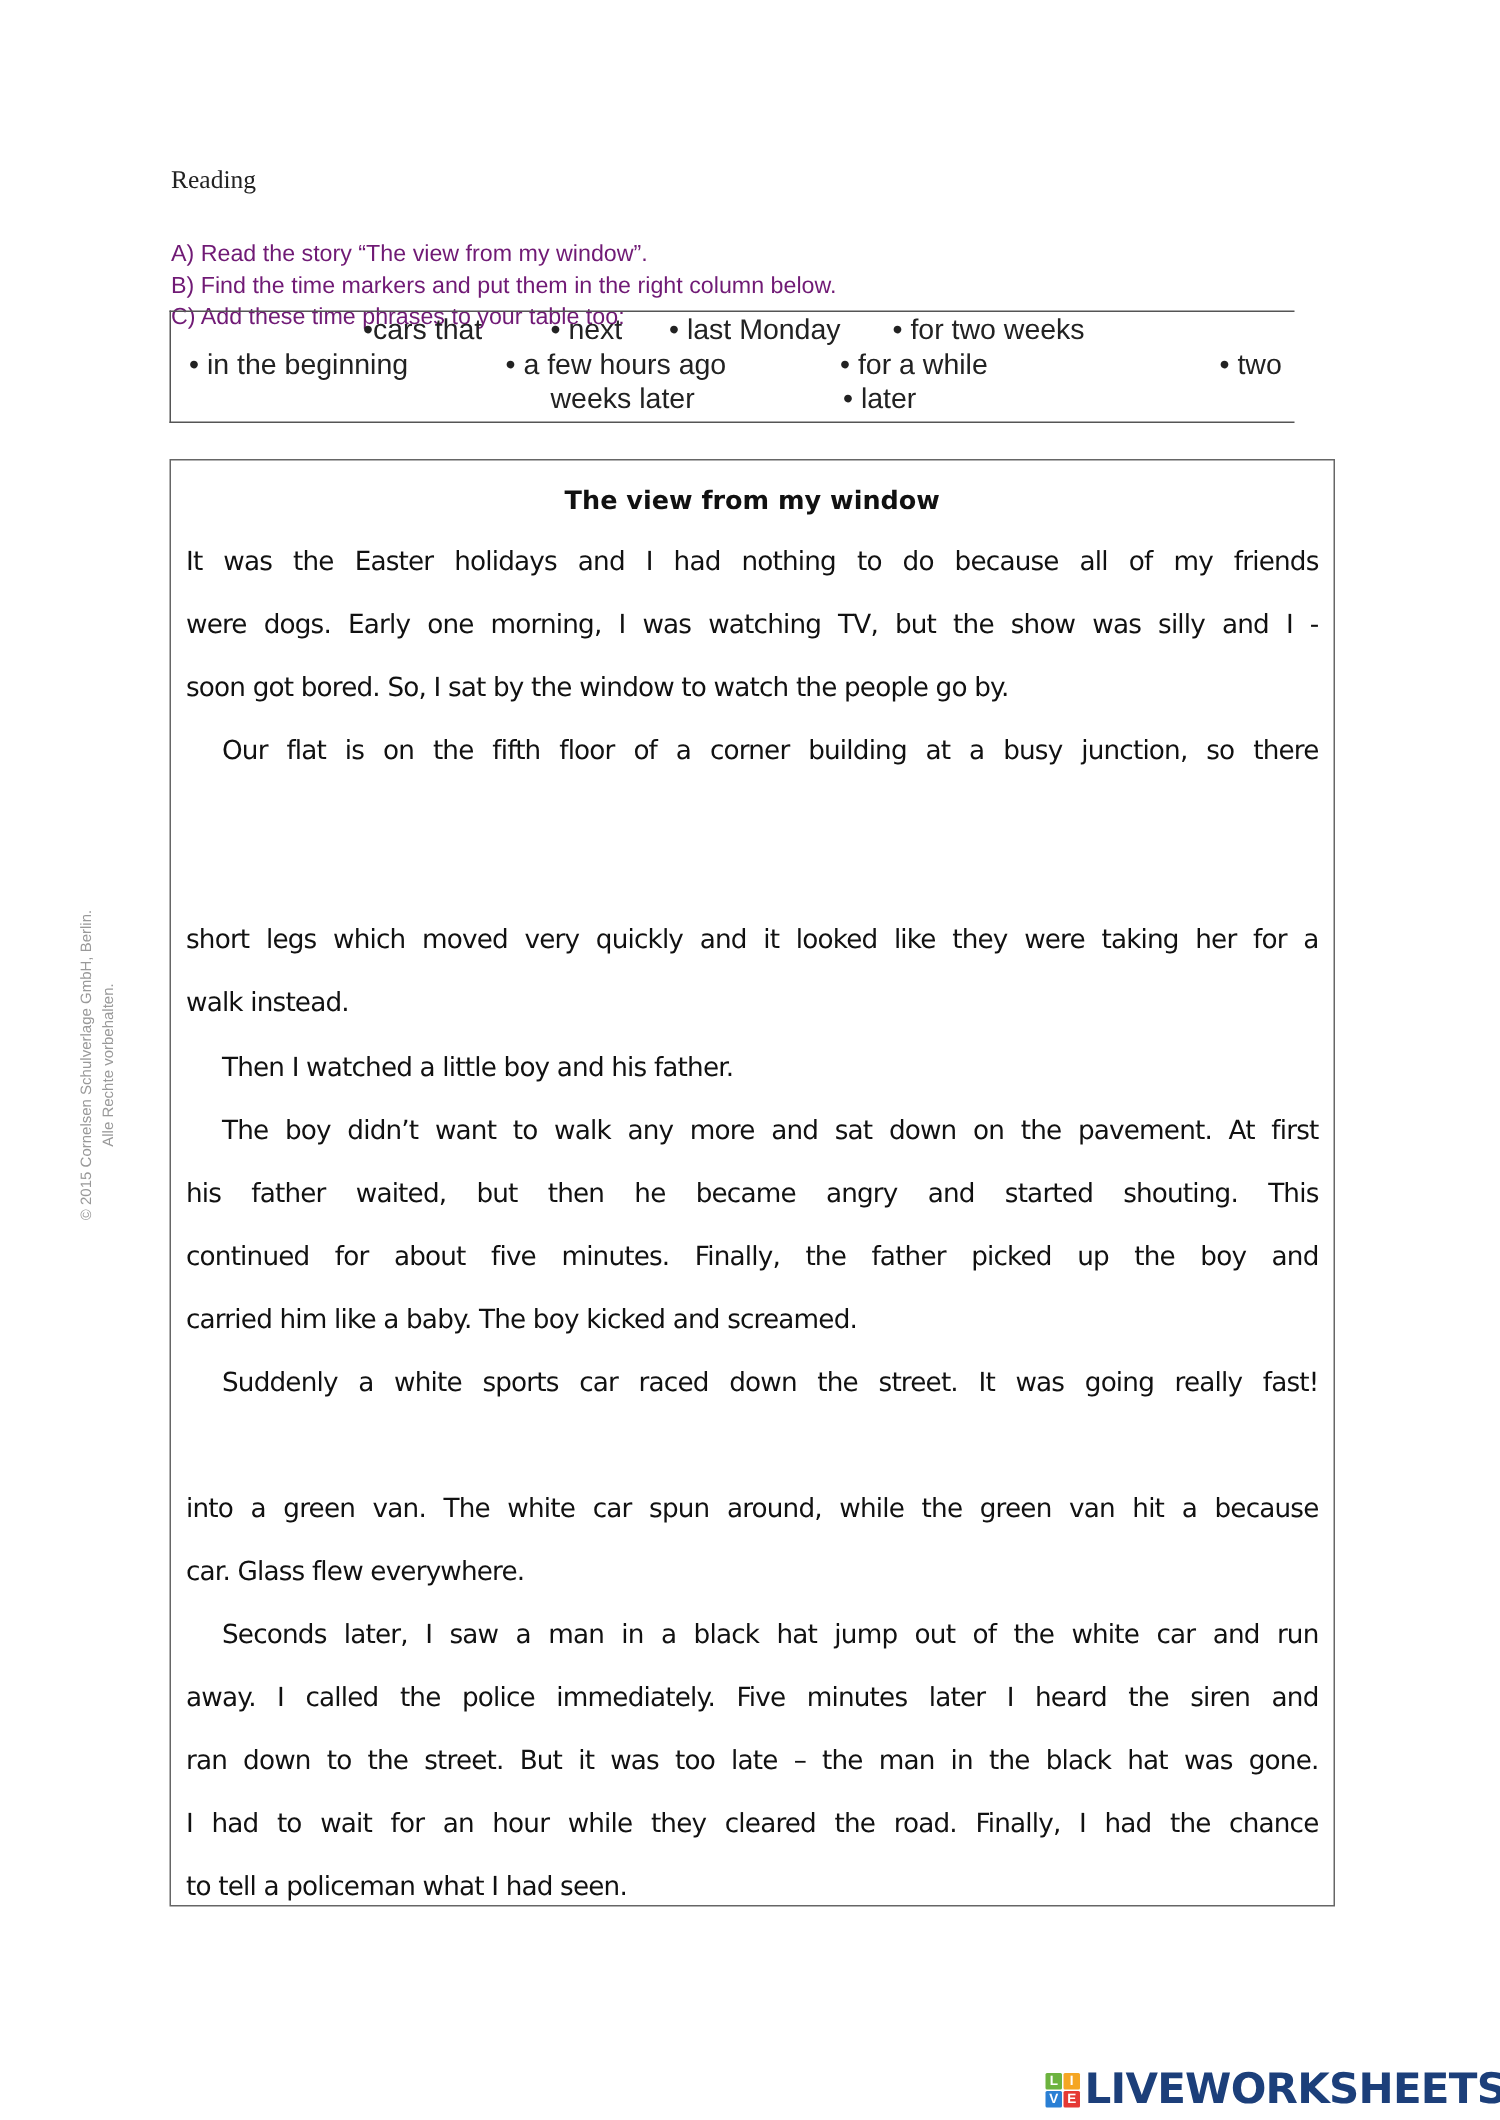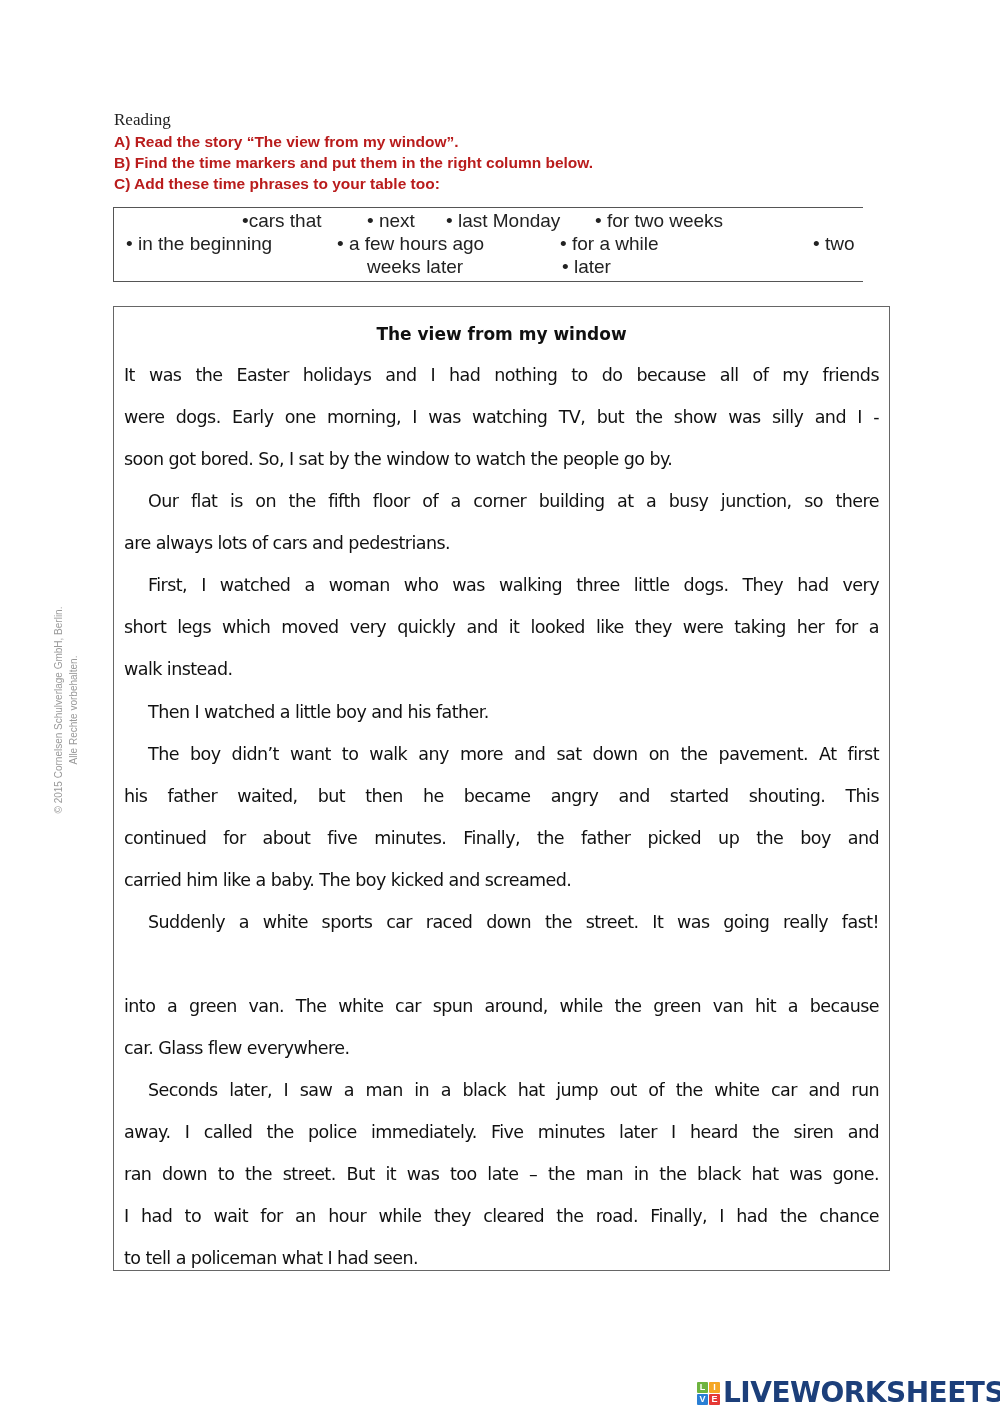--- a/index.html
+++ b/index.html
@@ -6,22 +6,22 @@
   body {
     width: 1000px; height: 1413px; position: relative; background: #ffffff;
     overflow: hidden; color: #111;
   }
   .reading-label {
     position: absolute; left: 114px; top: 110px;
     font-family: "Liberation Serif", serif; font-size: 17px; color: #222;
   }
   .instr {
     position: absolute; left: 114px;
-    font-family: "Liberation Sans", sans-serif; font-weight: bold; font-size: 15.5px;
-    color: #b91c1c; white-space: nowrap;
+    font-family: "Liberation Sans", sans-serif; font-weight: normal; font-size: 15.5px;
+    color: #701a75; white-space: nowrap; margin-top: 28px;
   }
   .phrase-box {
     position: absolute; left: 113px; top: 207px; width: 750px; height: 75px;
     border-top: 1.5px solid #555; border-bottom: 1.5px solid #555; border-left: 1.5px solid #555;
     box-sizing: border-box;
   }
   .phrase {
     position: absolute; font-family: "Liberation Sans", sans-serif; font-size: 19px;
     color: #222; white-space: nowrap; line-height: 1;
   }
@@ -83,22 +83,20 @@
 <span class="phrase" style="left:813px;top:234px">• two</span>
 <span class="phrase" style="left:367px;top:257px">weeks later</span>
 <span class="phrase" style="left:562px;top:257px">• later</span>
 
 <div class="story-box">
   <div class="story-title">The view from my window</div>
   <div class="story-line justify" style="top:60px">It was the Easter holidays and I had nothing to do because all of my friends</div>
   <div class="story-line justify" style="top:102px">were dogs. Early one morning, I was watching TV, but the show was silly and I -</div>
   <div class="story-line" style="top:144px">soon got bored. So, I sat by the window to watch the people go by.</div>
   <div class="story-line justify indent" style="top:186px">Our flat is on the fifth floor of a corner building at a busy junction, so there</div>
-  <div class="story-line" style="top:228px">are always lots of cars and pedestrians.</div>
-  <div class="story-line justify indent" style="top:270px">First, I watched a woman who was walking three little dogs. They had very</div>
   <div class="story-line justify" style="top:312px">short legs which moved very quickly and it looked like they were taking her for a</div>
   <div class="story-line" style="top:354px">walk instead.</div>
   <div class="story-line indent" style="top:397px">Then I watched a little boy and his father.</div>
   <div class="story-line justify indent" style="top:439px">The boy didn’t want to walk any more and sat down on the pavement. At first</div>
   <div class="story-line justify" style="top:481px">his father waited, but then he became angry and started shouting. This</div>
   <div class="story-line justify" style="top:523px">continued for about five minutes. Finally, the father picked up the boy and</div>
   <div class="story-line" style="top:565px">carried him like a baby. The boy kicked and screamed.</div>
   <div class="story-line justify indent" style="top:607px">Suddenly a white sports car raced down the street. It was going really fast!</div>
   <div class="story-line justify" style="top:691px">into a green van. The white car spun around, while the green van hit a because</div>
   <div class="story-line justify indent" style="top:775px">Seconds later, I saw a man in a black hat jump out of the white car and run</div>

